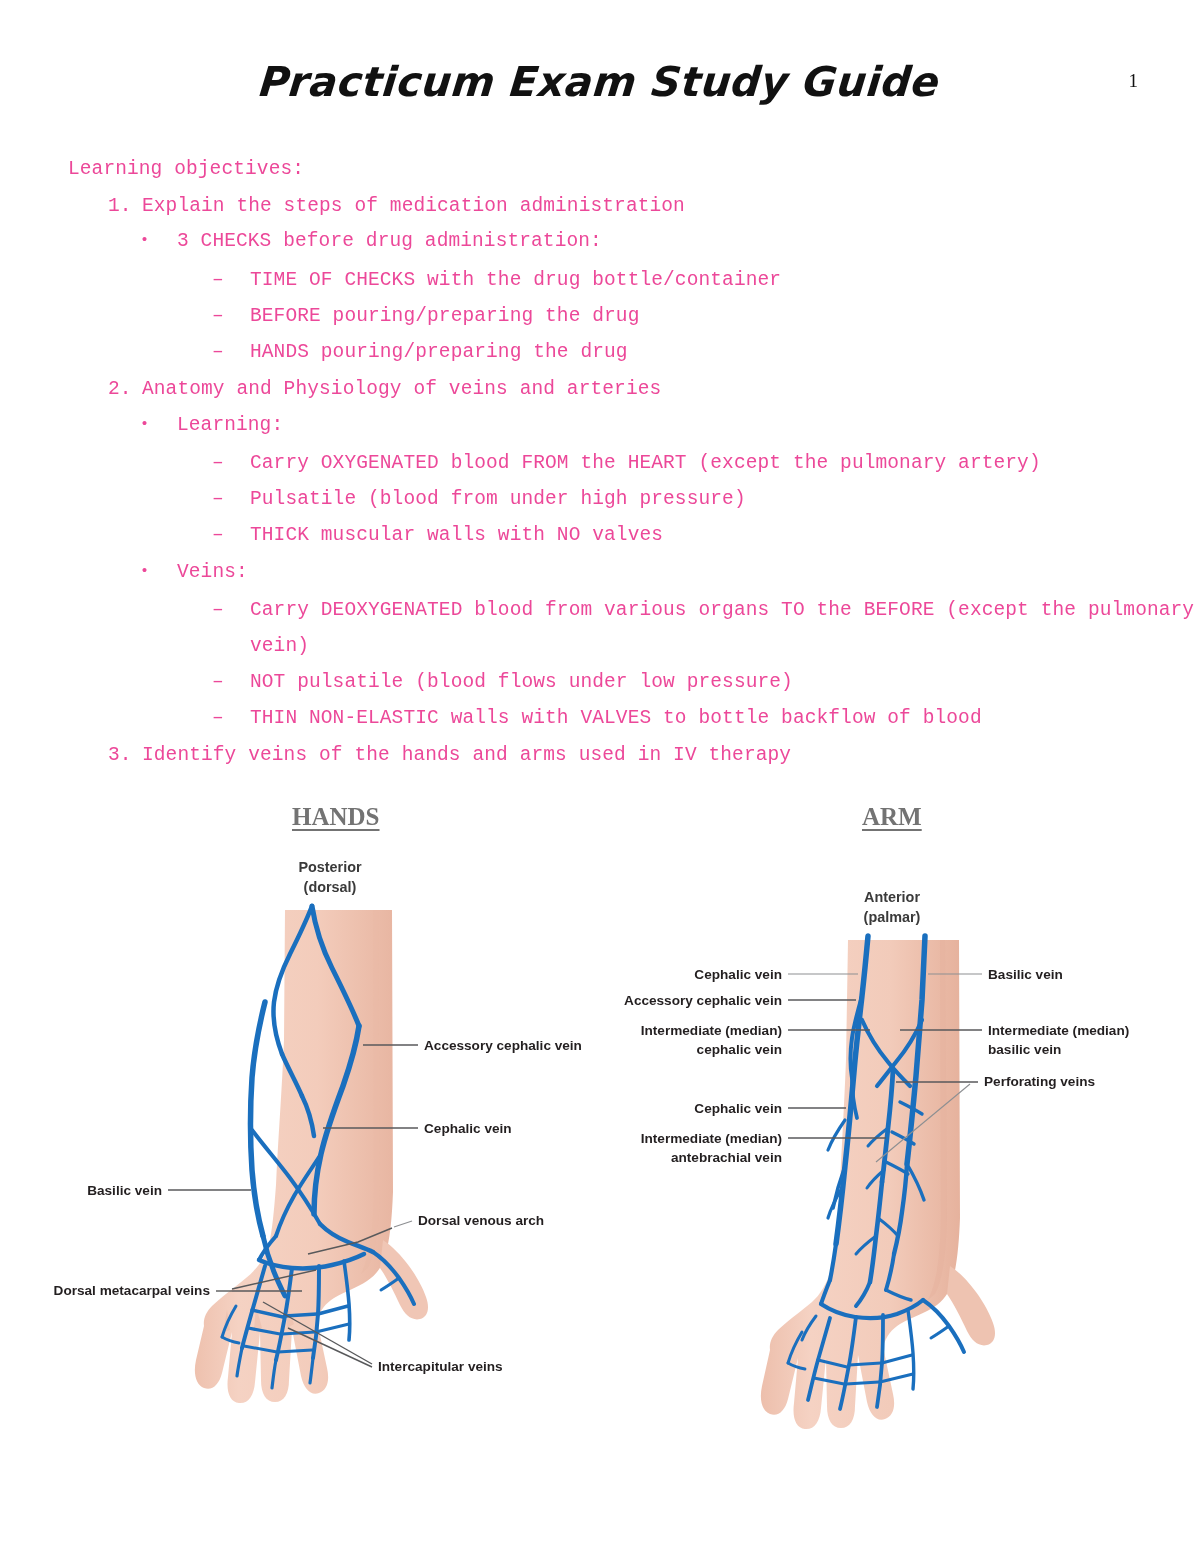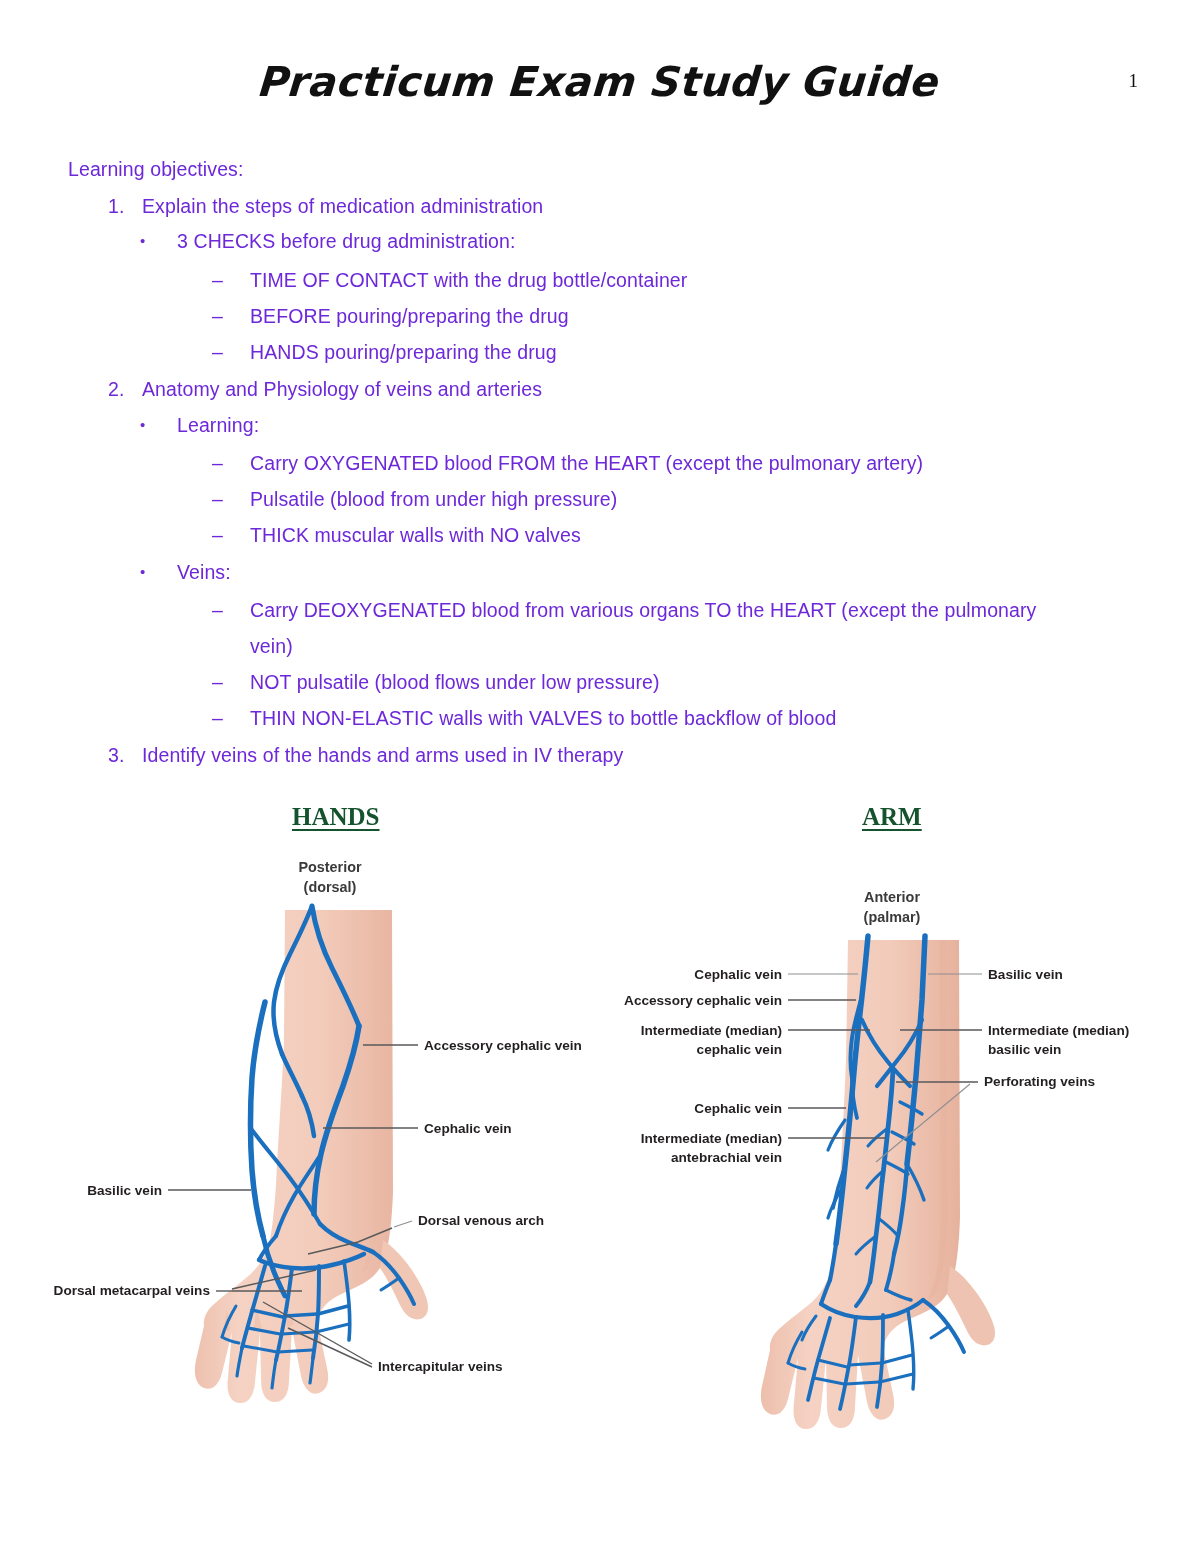--- a/index.html
+++ b/index.html
@@ -18,38 +18,38 @@
     transform:skewX(-6deg);
   }
   .page-num{
     position:absolute;right:62px;top:70px;
     font-family:"Liberation Serif", serif;font-size:19px;color:#111;
   }
 
   
   .txt{
     position:absolute;
-    font-family:Liberation Sans, sans-serif;
-    font-size:19.5px;color:#6d28d9;letter-spacing:.1px;
+    font-family:Liberation Mono, monospace;
+    font-size:19.5px;color:#ec4899;letter-spacing:.1px;
     white-space:pre;
   }
   .lead{left:68px;}
   .lvl1{left:108px;}          
   .lvl1 .mark{display:inline-block;width:34px;}
   .lvl2{left:140px;}          
   .lvl2 .mark{display:inline-block;width:37px;font-size:15px;vertical-align:2px;}
   .lvl3{left:212px;}          
   .lvl3 .mark{display:inline-block;width:38px;}
   .wrapline{left:250px;text-align:right;}
 
   
   .fig-head{
     position:absolute;
     font-family:"Liberation Serif", serif;
-    font-weight:700;font-size:25px;color:#14532d;
+    font-weight:700;font-size:25px;color:#737373;
     text-decoration:underline;text-underline-offset:4px;
     text-decoration-thickness:2px;
   }
 
   
   .diagram{position:absolute;}
   .diagram svg{display:block;}
   .anno{
     font-family:"Liberation Sans", sans-serif;
     font-size:13.6px;font-weight:700;fill:#231f20;
@@ -68,35 +68,35 @@
 
   <div class="title">Practicum Exam Study Guide</div>
   <div class="page-num">1</div>
 
   <div class="txt lead" style="top:158px">Learning objectives:</div>
 
   <div class="txt lvl1" style="top:195px"><span class="mark">1.</span><span>Explain the steps of medication administration</span></div>
 
   <div class="txt lvl2" style="top:230px"><span class="mark">•</span><span>3 CHECKS before drug administration:</span></div>
 
-  <div class="txt lvl3" style="top:269px"><span class="mark">–</span><span>TIME OF CONTACT with the drug bottle/container</span></div>
+  <div class="txt lvl3" style="top:269px"><span class="mark">–</span><span>TIME OF CHECKS with the drug bottle/container</span></div>
   <div class="txt lvl3" style="top:305px"><span class="mark">–</span><span>BEFORE pouring/preparing the drug</span></div>
   <div class="txt lvl3" style="top:341px"><span class="mark">–</span><span>HANDS pouring/preparing the drug</span></div>
 
   <div class="txt lvl1" style="top:378px"><span class="mark">2.</span><span>Anatomy and Physiology of veins and arteries</span></div>
 
   <div class="txt lvl2" style="top:414px"><span class="mark">•</span><span>Learning:</span></div>
 
   <div class="txt lvl3" style="top:452px"><span class="mark">–</span><span>Carry OXYGENATED blood FROM the HEART (except the pulmonary artery)</span></div>
   <div class="txt lvl3" style="top:488px"><span class="mark">–</span><span>Pulsatile (blood from under high pressure)</span></div>
   <div class="txt lvl3" style="top:524px"><span class="mark">–</span><span>THICK muscular walls with NO valves</span></div>
 
   <div class="txt lvl2" style="top:561px"><span class="mark">•</span><span>Veins:</span></div>
 
-  <div class="txt lvl3" style="top:599px"><span class="mark">–</span><span>Carry DEOXYGENATED blood from various organs TO the HEART (except the pulmonary</span></div>
+  <div class="txt lvl3" style="top:599px"><span class="mark">–</span><span>Carry DEOXYGENATED blood from various organs TO the BEFORE (except the pulmonary</span></div>
   <div class="txt wrapline" style="top:635px">vein)</div>
   <div class="txt lvl3" style="top:671px"><span class="mark">–</span><span>NOT pulsatile (blood flows under low pressure)</span></div>
   <div class="txt lvl3" style="top:707px"><span class="mark">–</span><span>THIN NON-ELASTIC walls with VALVES to bottle backflow of blood</span></div>
 
   <div class="txt lvl1" style="top:744px"><span class="mark">3.</span><span>Identify veins of the hands and arms used in IV therapy</span></div>
 
   <div class="fig-head" style="left:292px;top:803px">HANDS</div>
   <div class="fig-head" style="left:862px;top:803px">ARM</div>
 
   <div class="diagram" style="left:20px;top:840px">

